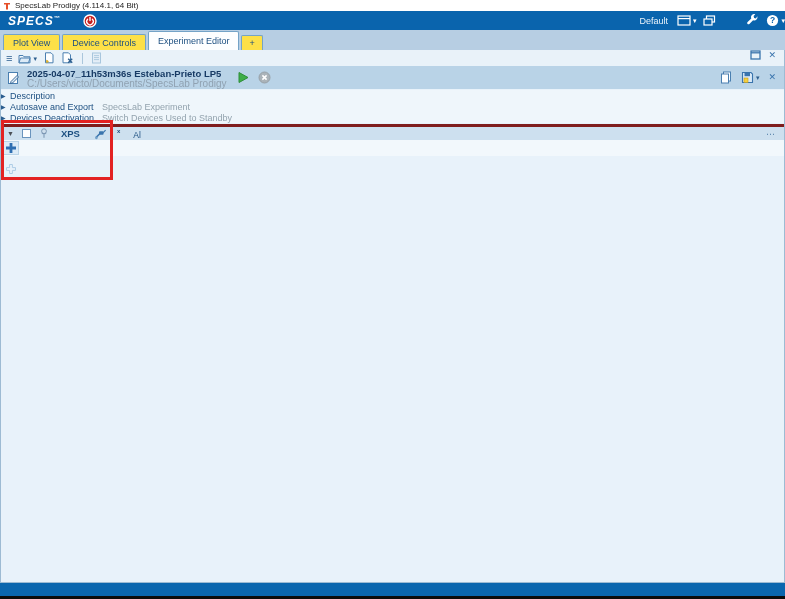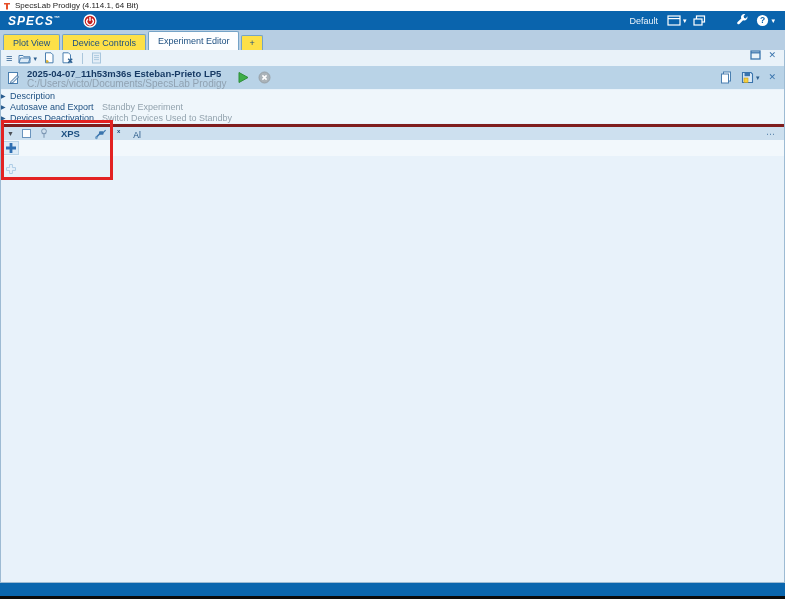--- a/index.html
+++ b/index.html
@@ -12,21 +12,21 @@
     background:#ffffff; display:flex; align-items:center; gap:4px; padding-left:3px; }
   .titlebar-text { font-size:8px; color:#222; line-height:11px; }
 
   
   .bluebar { position:absolute; top:11px; left:0; width:785px; height:19px;
     background:#0a64ad; display:flex; align-items:center; color:#fff; }
   .logo { font-size:12px; font-weight:bold; font-style:italic; letter-spacing:1px;
     margin-left:8px; color:#fff; }
   .logo sup { font-size:6px; font-style:normal; }
   .power-btn { margin-left:22px; width:14px; height:14px; display:flex; }
-  .bluebar-right { margin-left:auto; display:flex; align-items:center; gap:7px; padding-right:10px; }
+  .bluebar-right { margin-left:auto; display:flex; align-items:center; gap:7px; }
   .profile-label { font-size:9px; color:#eaf3fb; margin-right:2px; }
   .caret { font-size:7px; color:#fff; line-height:1; }
   .caret.blue { color:#2c5e8f; }
 
   
   .tabstrip { position:absolute; top:30px; left:0; width:785px; height:20px;
     background:#b7cee3; display:flex; align-items:flex-end; padding-left:3px; }
   .tab { font-size:9px; color:#1c4f80; border:1px solid #74a3c7; border-bottom:none;
     background:#fde047; padding:3px 9px 3px 9px; height:16px; display:flex; align-items:center;
     margin-right:2px; border-radius:2px 2px 0 0; }
@@ -249,21 +249,21 @@
 
     <div class="sections">
       <div class="sec-row">
         <span class="sec-arrow">▶</span>
         <span class="sec-label">Description</span>
         <span class="sec-value"></span>
       </div>
       <div class="sec-row">
         <span class="sec-arrow">▶</span>
         <span class="sec-label">Autosave and Export</span>
-        <span class="sec-value">Standby Experiment</span>
+        <span class="sec-value">SpecsLab Experiment</span>
       </div>
       <div class="sec-row">
         <span class="sec-arrow">▶</span>
         <span class="sec-label">Devices Deactivation</span>
         <span class="sec-value">Switch Devices Used to Standby</span>
       </div>
     </div>
 
     <div class="whitish-strip"></div>
 

